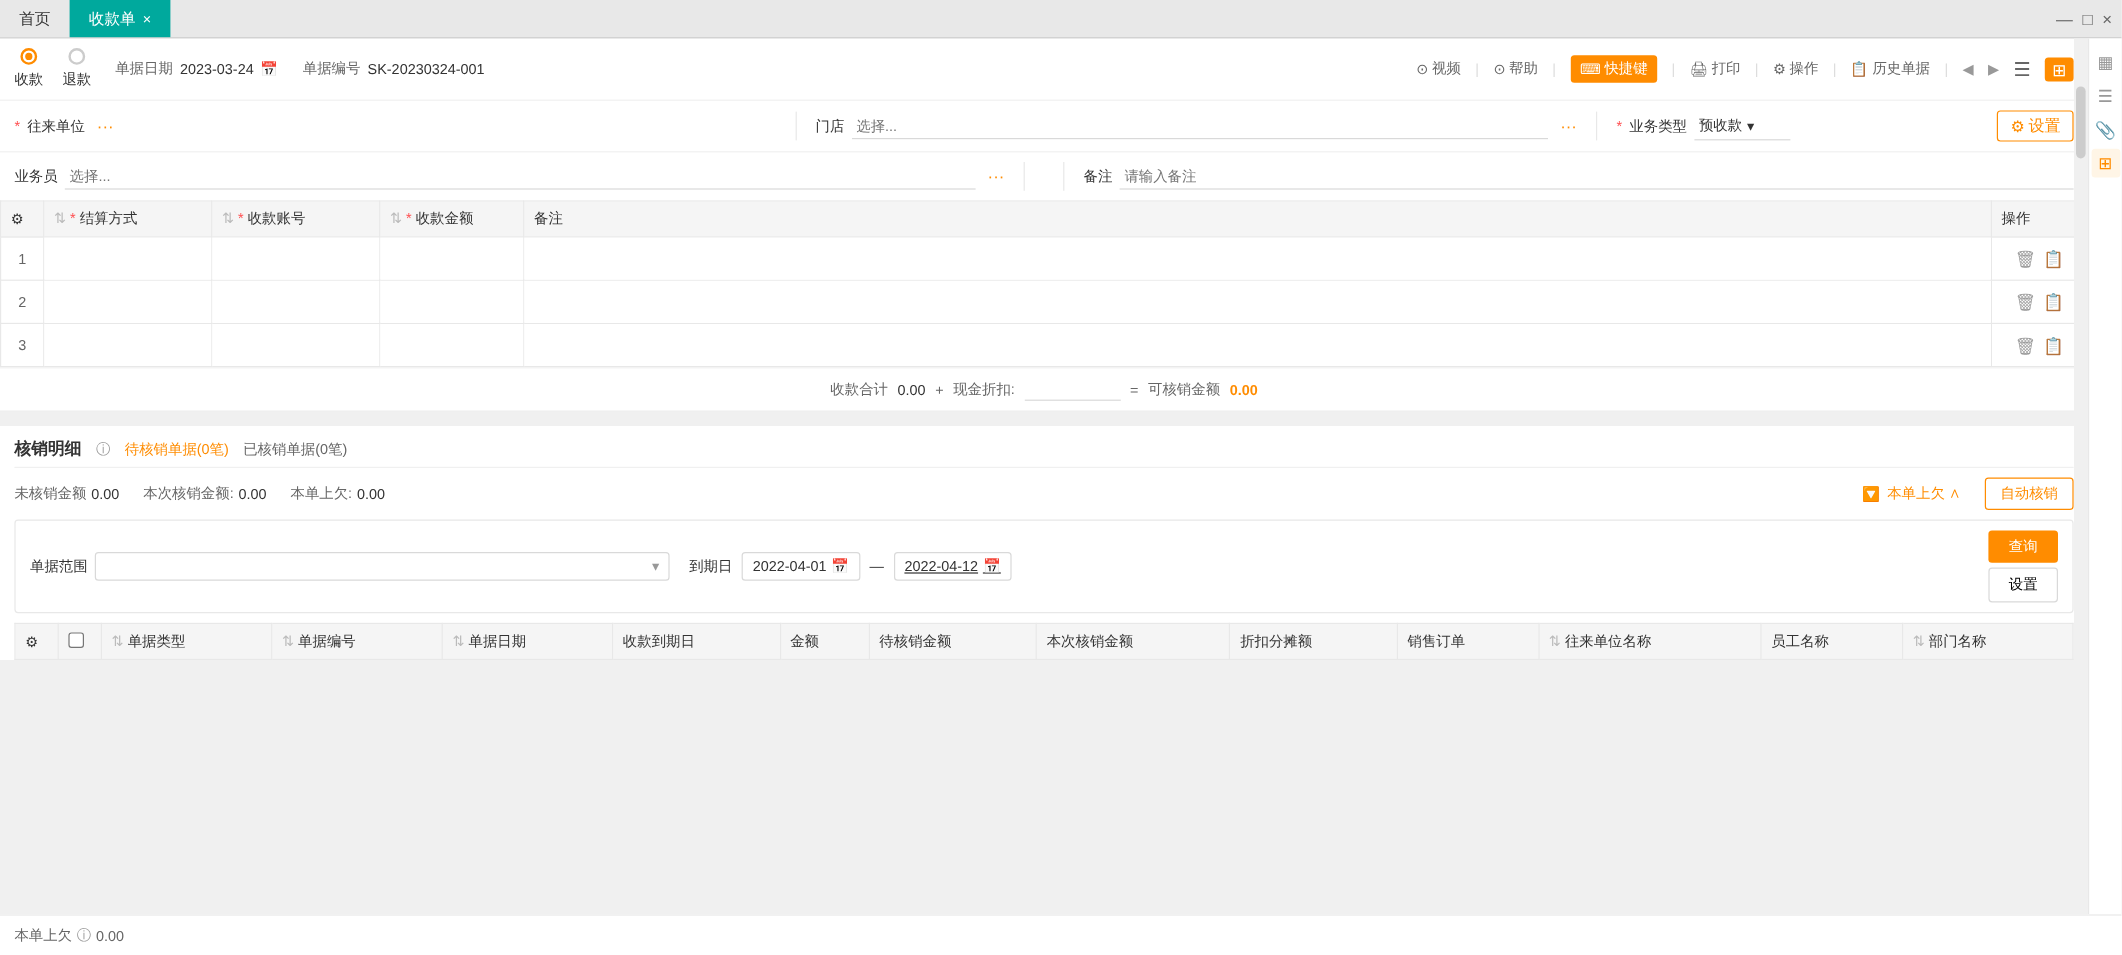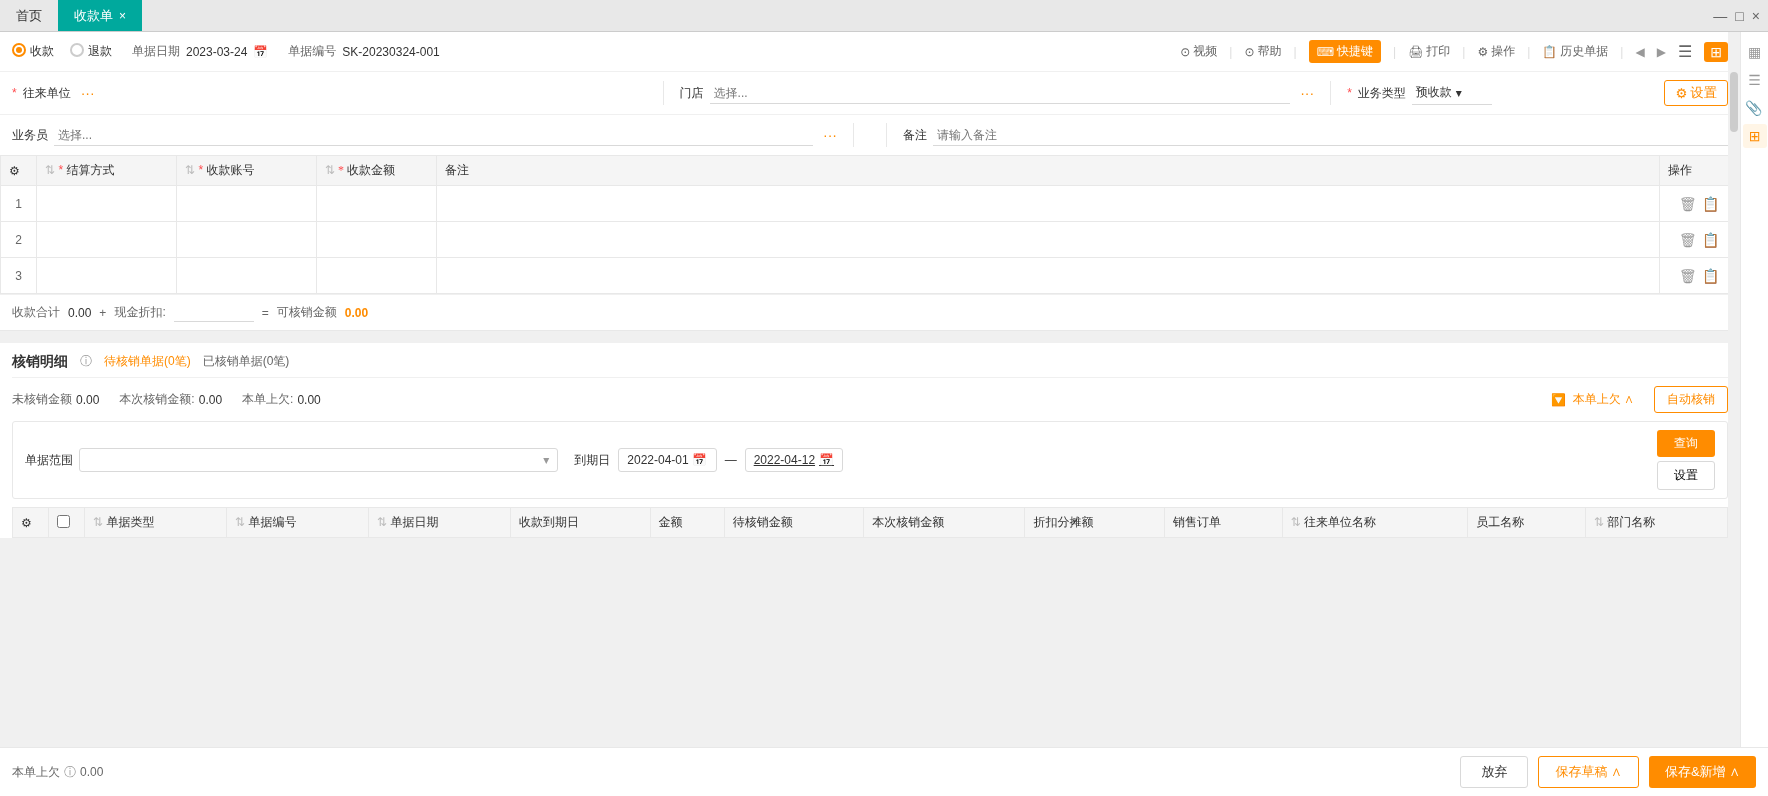--- a/index.html
+++ b/index.html
@@ -12,21 +12,21 @@
     .tab-close { margin-left: 6px; cursor: pointer; font-size: 12px; }
     .tab-bar-right { margin-left: auto; display: flex; align-items: center; padding-right: 8px; gap: 8px; color: #666; }
     .tab-bar-right span { cursor: pointer; font-size: 14px; }
 
     
     .top-section { background: #fff; padding: 0; border-bottom: 1px solid #e8e8e8; }
 
     
     .header-row { display: flex; align-items: center; padding: 8px 12px; border-bottom: 1px solid #f0f0f0; gap: 20px; }
     .radio-group { display: flex; align-items: center; gap: 16px; }
-    .radio-item { display: flex; align-items: flex-start; gap: 4px; cursor: pointer; }
+    .radio-item { display: flex; align-items: center; gap: 4px; cursor: pointer; flex-direction: column; }
     .radio-dot { width: 14px; height: 14px; border-radius: 50%; border: 2px solid #ccc; display: flex; align-items: center; justify-content: center; }
     .radio-dot.active { border-color: #ff8c00; }
     .radio-dot.active::after { content: ''; width: 6px; height: 6px; border-radius: 50%; background: #ff8c00; }
     .header-field { display: flex; align-items: center; gap: 6px; }
     .header-field label { color: #666; }
     .header-field span { color: #333; font-weight: 500; }
     .date-icon { color: #ff8c00; cursor: pointer; }
     .header-actions { margin-left: auto; display: flex; align-items: center; gap: 12px; }
     .action-btn { display: flex; align-items: center; gap: 3px; color: #666; cursor: pointer; font-size: 12px; }
     .action-btn.orange-bg { background: #ff8c00; color: #fff; border-radius: 3px; padding: 3px 8px; }
@@ -52,34 +52,34 @@
     
     .table-section { background: #fff; margin: 0; }
     .data-table { width: 100%; border-collapse: collapse; }
     .data-table th { background: #f5f5f5; border: 1px solid #e8e8e8; padding: 6px 8px; text-align: left; font-weight: normal; color: #333; font-size: 12px; }
     .data-table td { border: 1px solid #e8e8e8; padding: 0; height: 36px; }
     .data-table td input { width: 100%; height: 100%; border: none; padding: 4px 8px; outline: none; font-size: 12px; }
     .row-num { text-align: center; color: #666; padding: 6px 8px; }
     .th-gear { text-align: center; width: 36px; }
     .col-settle { width: 140px; }
     .col-account { width: 140px; }
-    .col-amount { width: 120px; font-family: Liberation Serif, serif; }
+    .col-amount { width: 120px; }
     .col-ops { width: 80px; text-align: center; }
     .row-op-btns { display: flex; justify-content: center; gap: 6px; align-items: center; }
     .icon-btn { color: #999; cursor: pointer; font-size: 14px; }
 
     
-    .summary-row { display: flex; align-items: center; justify-content: flex-start; padding: 8px 12px; background: #fff; gap: 8px; border-top: 1px solid #f0f0f0; color: #666; }
+    .summary-row { display: flex; align-items: center; justify-content: center; padding: 8px 12px; background: #fff; gap: 8px; border-top: 1px solid #f0f0f0; color: #666; }
     .summary-row .val { color: #333; }
     .summary-row .orange { color: #ff8c00; font-weight: bold; }
     .discount-input { border: none; border-bottom: 1px solid #d9d9d9; width: 80px; padding: 2px 4px; outline: none; font-size: 12px; }
 
     
     .verify-section { background: #fff; margin-top: 8px; padding: 0 12px; }
-    .verify-header { display: flex; padding: 10px 0 6px; gap: 12px; border-bottom: 1px solid #f0f0f0; margin-top: 12px; }
+    .verify-header { display: flex; align-items: center; padding: 10px 0 6px; gap: 12px; border-bottom: 1px solid #f0f0f0; margin-top: 12px; }
     .verify-title { font-size: 14px; font-weight: bold; color: #333; }
     .info-icon { color: #999; cursor: pointer; }
     .pending-tab { color: #ff8c00; cursor: pointer; font-size: 12px; }
     .done-tab { color: #666; cursor: pointer; font-size: 12px; }
 
     .verify-stats { display: flex; align-items: center; padding: 8px 0; gap: 20px; }
     .stat-item { display: flex; align-items: center; gap: 4px; color: #666; }
     .stat-item .val { color: #333; }
     .more-conditions { margin-left: auto; display: flex; align-items: center; gap: 6px; color: #ff8c00; cursor: pointer; font-size: 12px; }
     .auto-cancel-btn { background: #fff; border: 1px solid #ff8c00; color: #ff8c00; border-radius: 3px; padding: 4px 12px; cursor: pointer; font-size: 12px; }
@@ -421,18 +421,13 @@
   <div class="sidebar-icon">📎</div>
   <div class="sidebar-icon active">⊞</div>
 </div>
 
 <div class="footer">
   <div class="footer-info">
     <span>本单上欠</span>
     <span style="color:#999;cursor:pointer;">ⓘ</span>
     <span>0.00</span>
   </div>
-  <div class="footer-btns">
-    <button class="btn-abandon">放弃</button>
-    <button class="btn-save-draft">保存草稿 ∧</button>
-    <button class="btn-save-new">保存&amp;新增 ∧</button>
-  </div>
 </div>
 
 </body></html>

